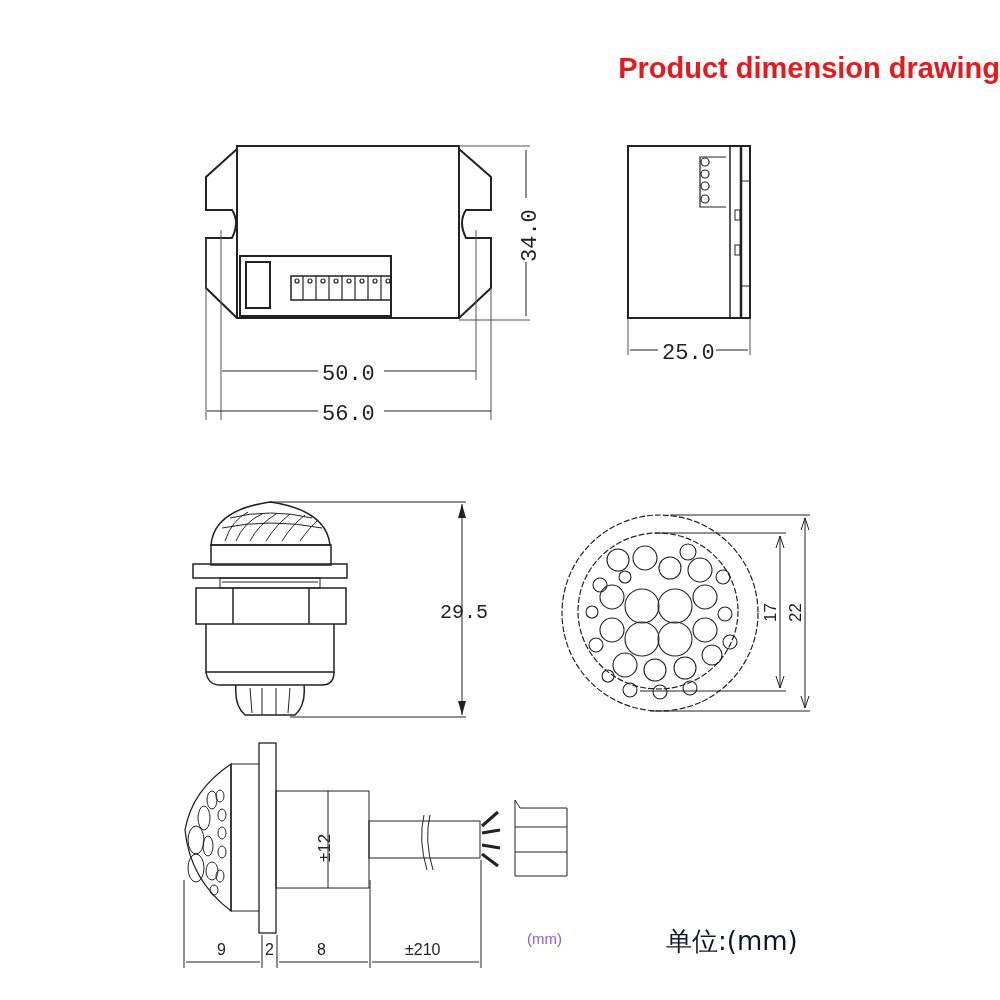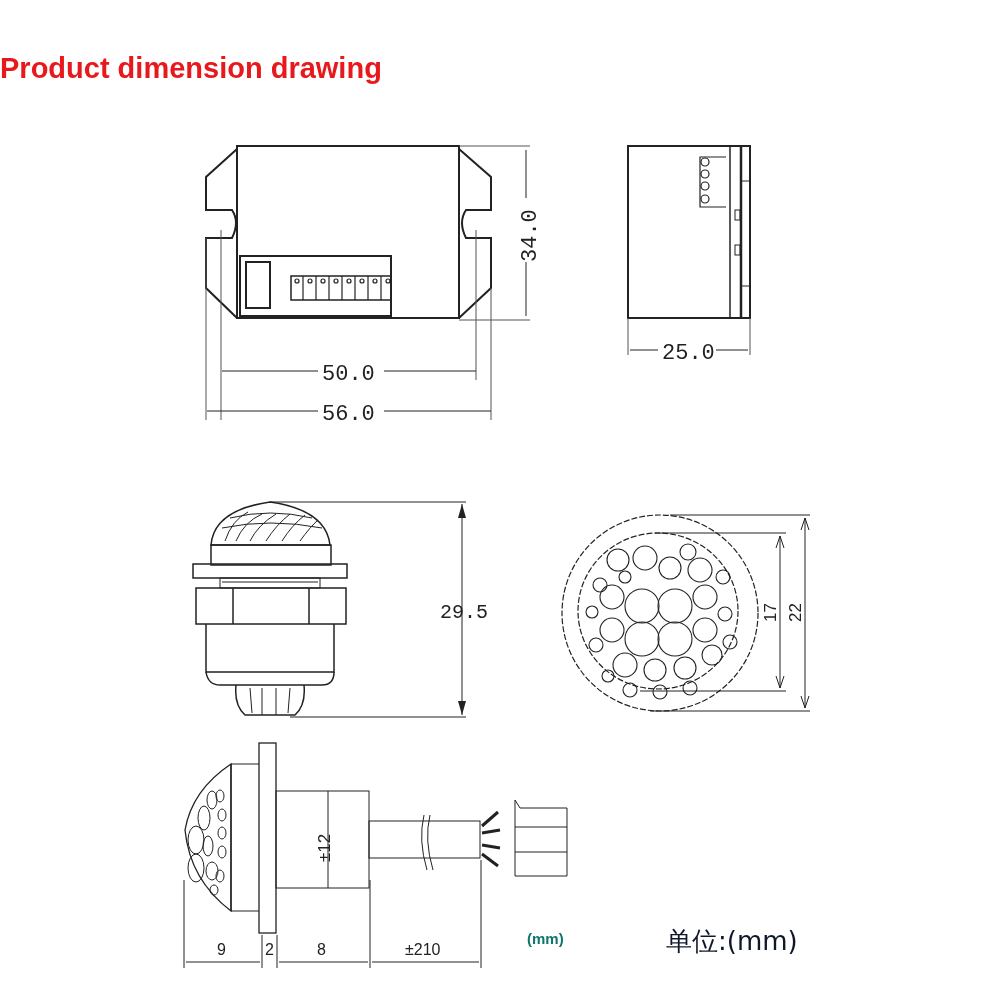--- a/index.html
+++ b/index.html
@@ -1,22 +1,22 @@
 <!DOCTYPE html>
 <html><head>
 <meta charset="utf-8">
 <style>
   html, body { margin:0; padding:0; background:#ffffff; }
   body { width:1000px; height:1000px; position:relative; overflow:hidden; font-family:"Liberation Sans", sans-serif; }
-  .title { position:absolute; left:0; top:52px; width:1000px; text-align:left; color:#e8191c; font-weight:bold; font-size:29px; font-family:"Liberation Sans", sans-serif; }
+  .title { position:absolute; left:0; top:52px; width:1000px; text-align:right; color:#e8191c; font-weight:bold; font-size:29px; font-family:"Liberation Sans", sans-serif; }
   svg { position:absolute; left:0; top:0; }
   .dim { font-family:"Liberation Mono", monospace; fill:#222; }
   .dim2 { font-family:"Liberation Sans", sans-serif; fill:#222; }
   .unit-text { position:absolute; left:666px; top:924px; font-size:26px; color:#0f172a; font-family:"DejaVu Sans", sans-serif; }
-  .unit-small { position:absolute; left:527px; top:930px; font-size:15px; color:#0f766e; font-family:"Liberation Sans", sans-serif;font-weight:bold; }
+  .unit-small { position:absolute; left:527px; top:930px; font-size:15px; color:#8b5cf6; font-family:"Liberation Sans", sans-serif; }
 </style>
 </head>
 <body>
 
 <div class="title">Product dimension drawing</div>
 
 <svg width="1000" height="1000" viewBox="0 0 1000 1000" fill="none" stroke="#222" stroke-width="2">
 
   <g>
     <rect x="237" y="146" width="222" height="172"></rect>

